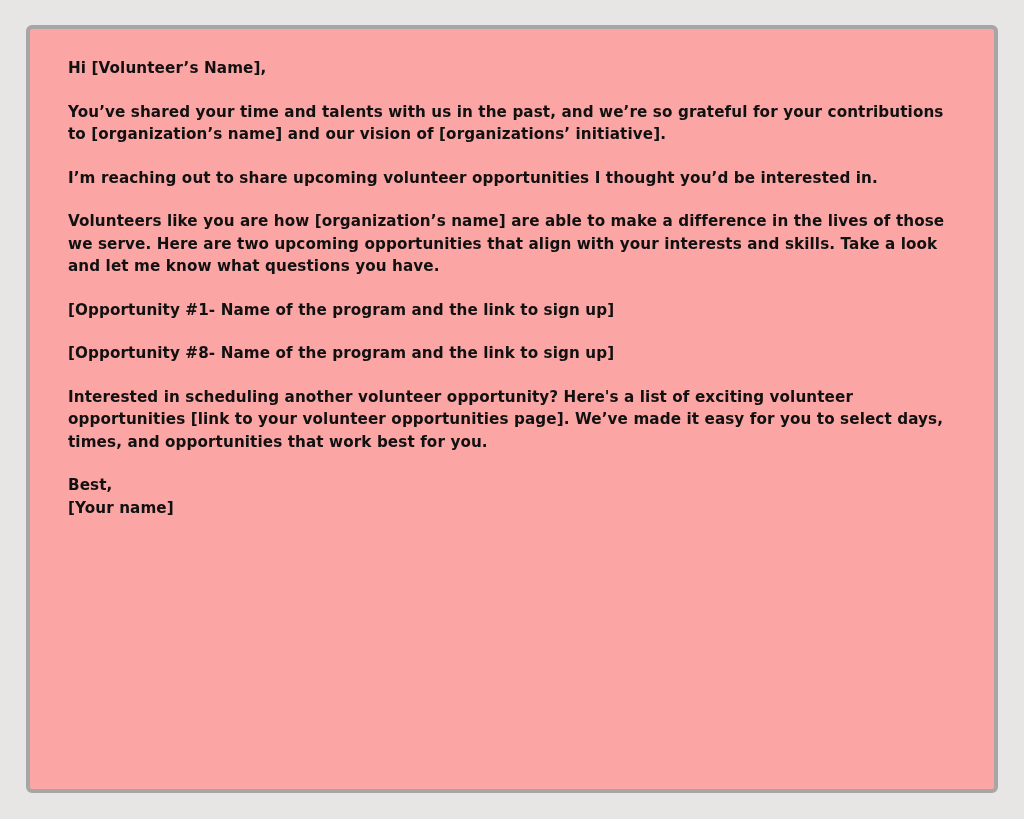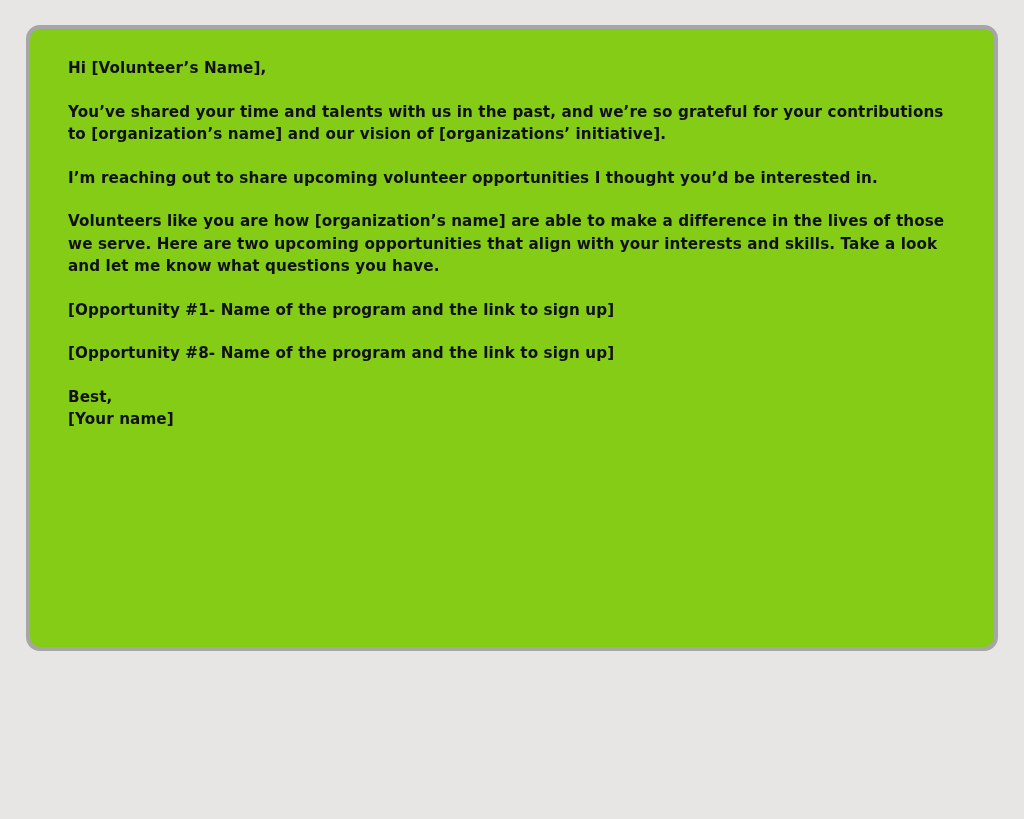--- a/index.html
+++ b/index.html
@@ -17,25 +17,25 @@
     position: relative;
     width: 1024px;
     height: 819px;
     box-sizing: border-box;
   }
   .email-box {
     position: absolute;
     left: 26px;
     top: 25px;
     width: 972px;
-    height: 626px;
+    height: 768px;
     box-sizing: border-box;
     border: 4px solid #a6a6a6;
-    border-radius: 14px;
-    background: #84cc16;
+    border-radius: 6px;
+    background: #fca5a5;
     padding: 28px 38px 20px 38px;
     overflow: hidden;
   }
   .body-text {
     color: #111111;
     font-size: 15.2px;
     font-weight: bold;
     line-height: 1.48;
     letter-spacing: 0.1px;
   }
@@ -72,19 +72,20 @@
 <div class="page">
 
   <div class="email-box">
     <div class="body-text">
       <p class="para">Hi [Volunteer’s Name],</p>
       <p class="para">You’ve shared your time and talents with us in the past, and we’re so grateful for your contributions to [organization’s name] and our vision of [organizations’ initiative].</p>
       <p class="para">I’m reaching out to share upcoming volunteer opportunities I thought you’d be interested in.</p>
       <p class="para">Volunteers like you are how [organization’s name] are able to make a difference in the lives of those we serve. Here are two upcoming opportunities that align with your interests and skills. Take a look and let me know what questions you have.</p>
       <p class="para">[Opportunity #1- Name of the program and the link to sign up]</p>
       <p class="para">[Opportunity #8- Name of the program and the link to sign up]</p>
+      <p class="para">Interested in scheduling another volunteer opportunity? Here's a list of exciting volunteer opportunities [link to your volunteer opportunities page]. We’ve made it easy for you to select days, times, and opportunities that work best for you.</p>
       <p class="para tight">Best,</p>
       <p class="para">[Your name]</p>
     </div>
   </div>
 
 
 </div>
 
 </body></html>

